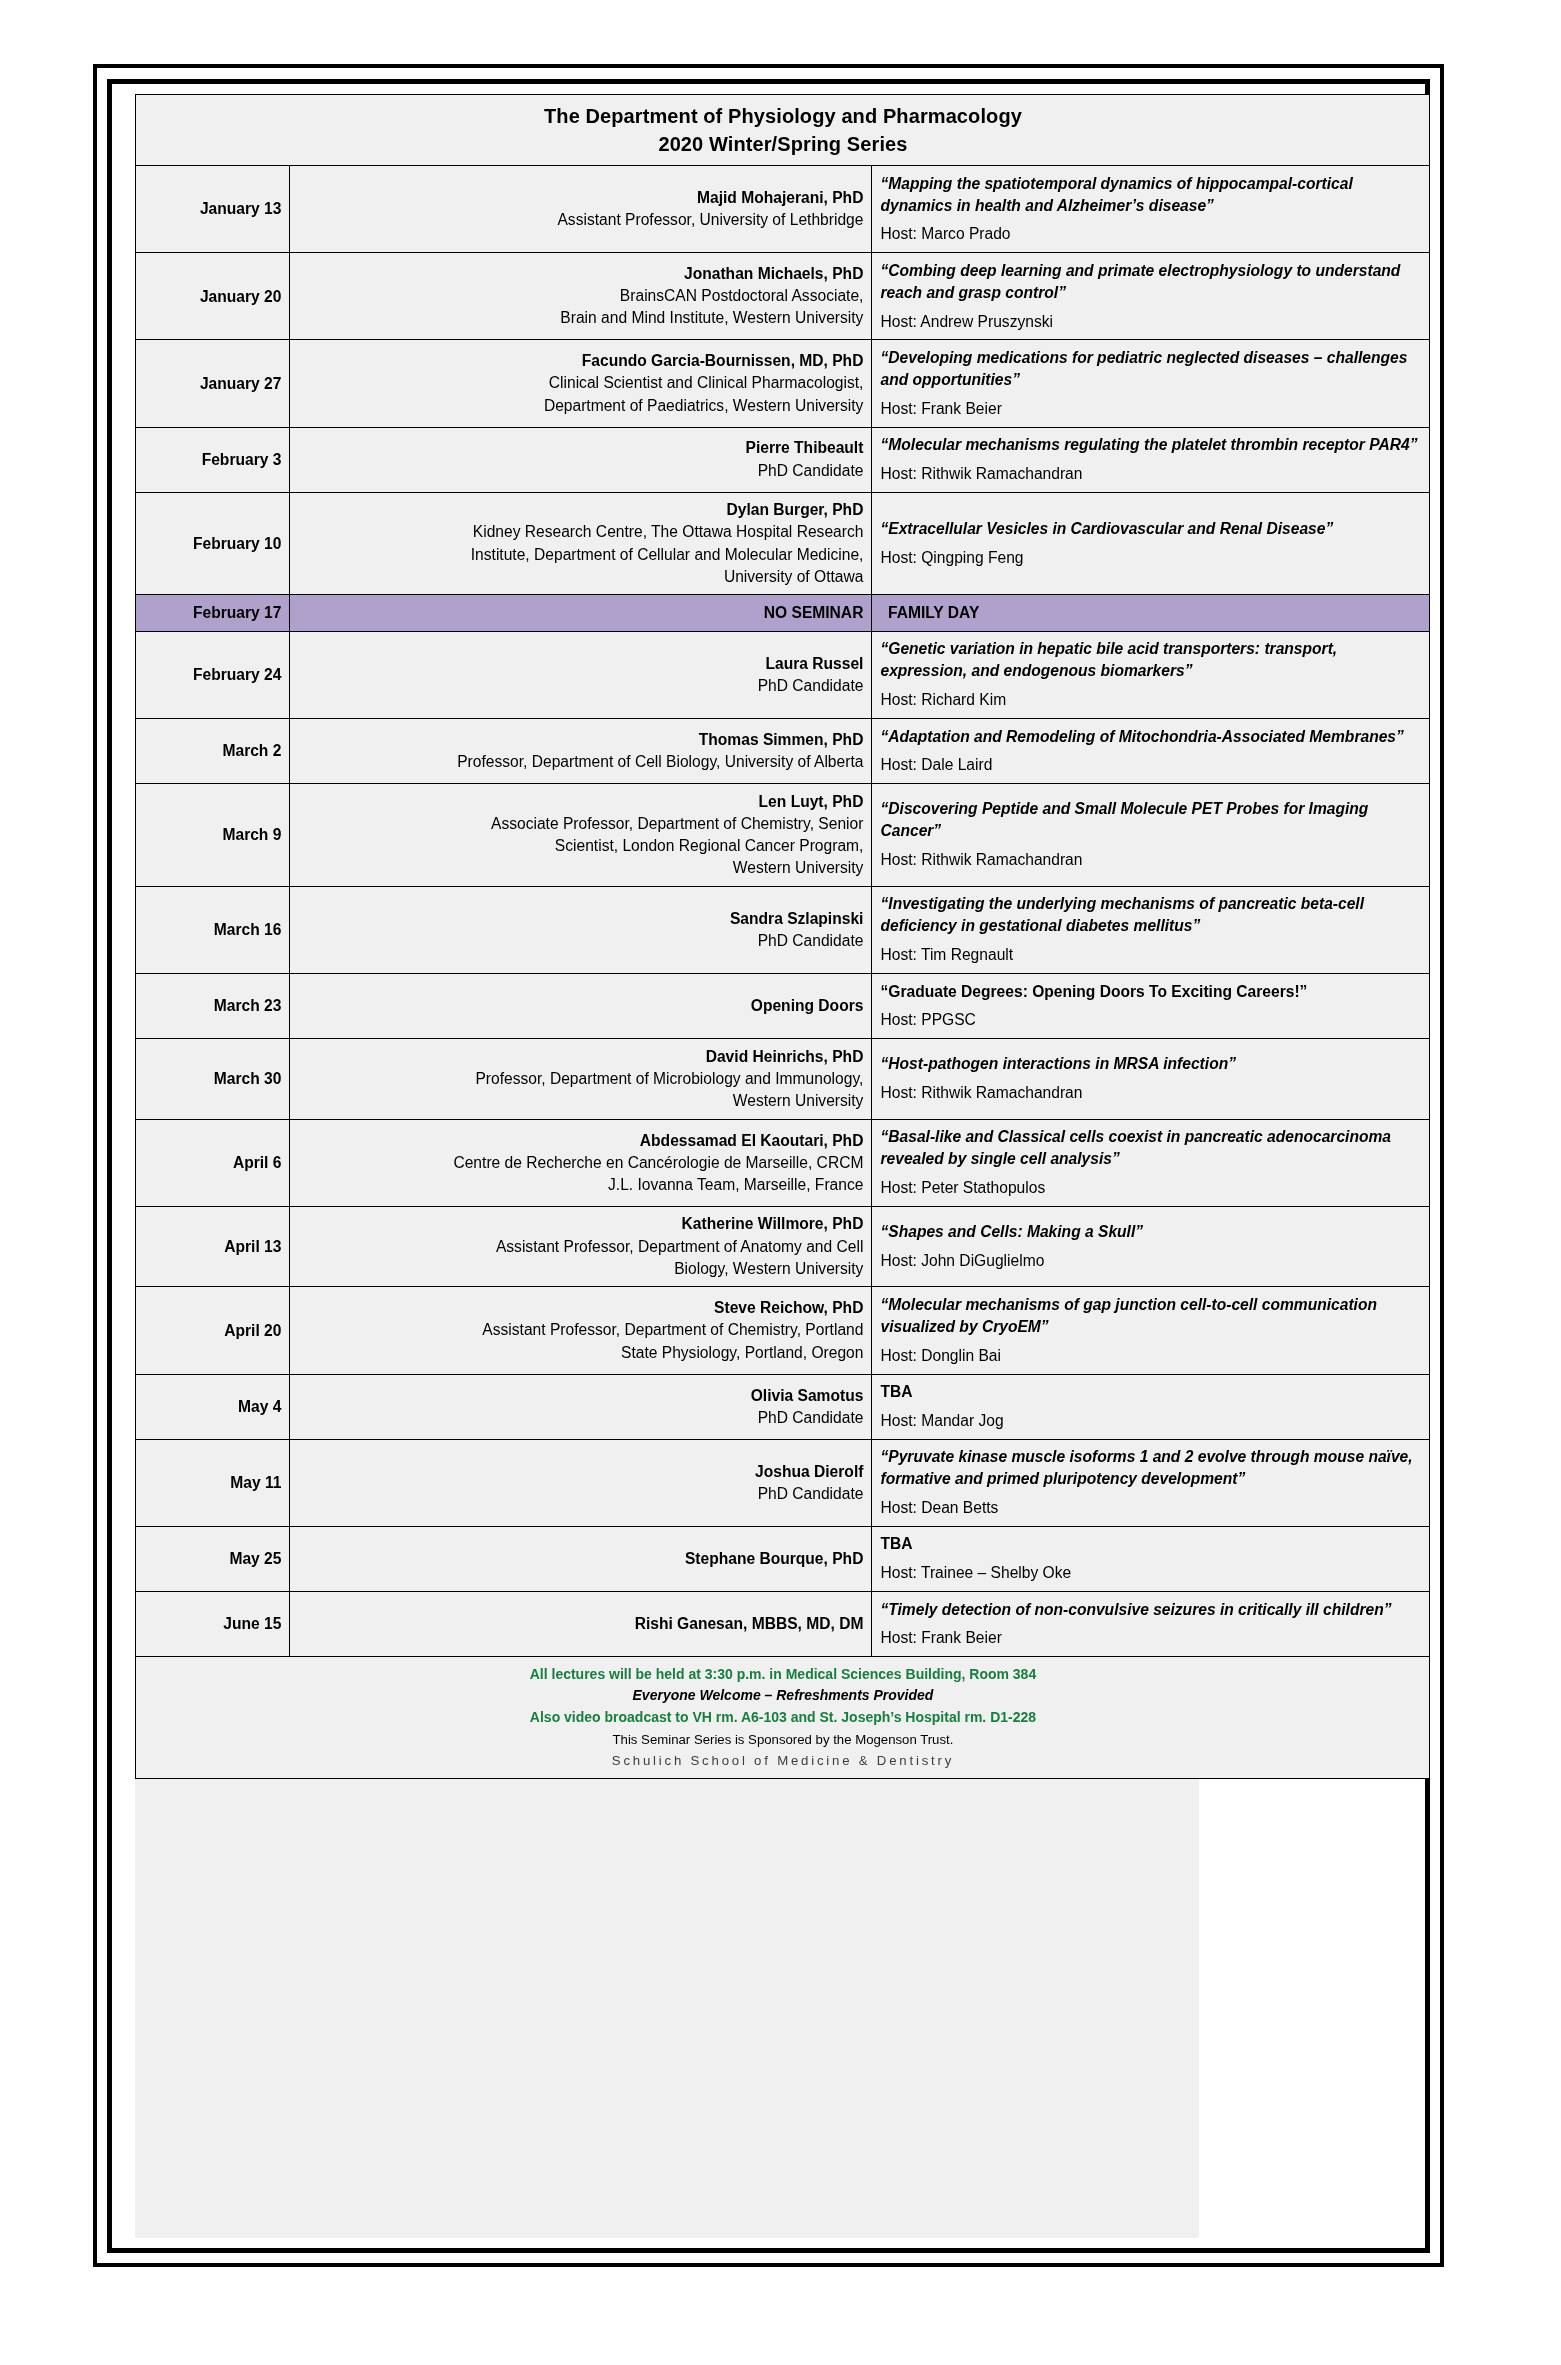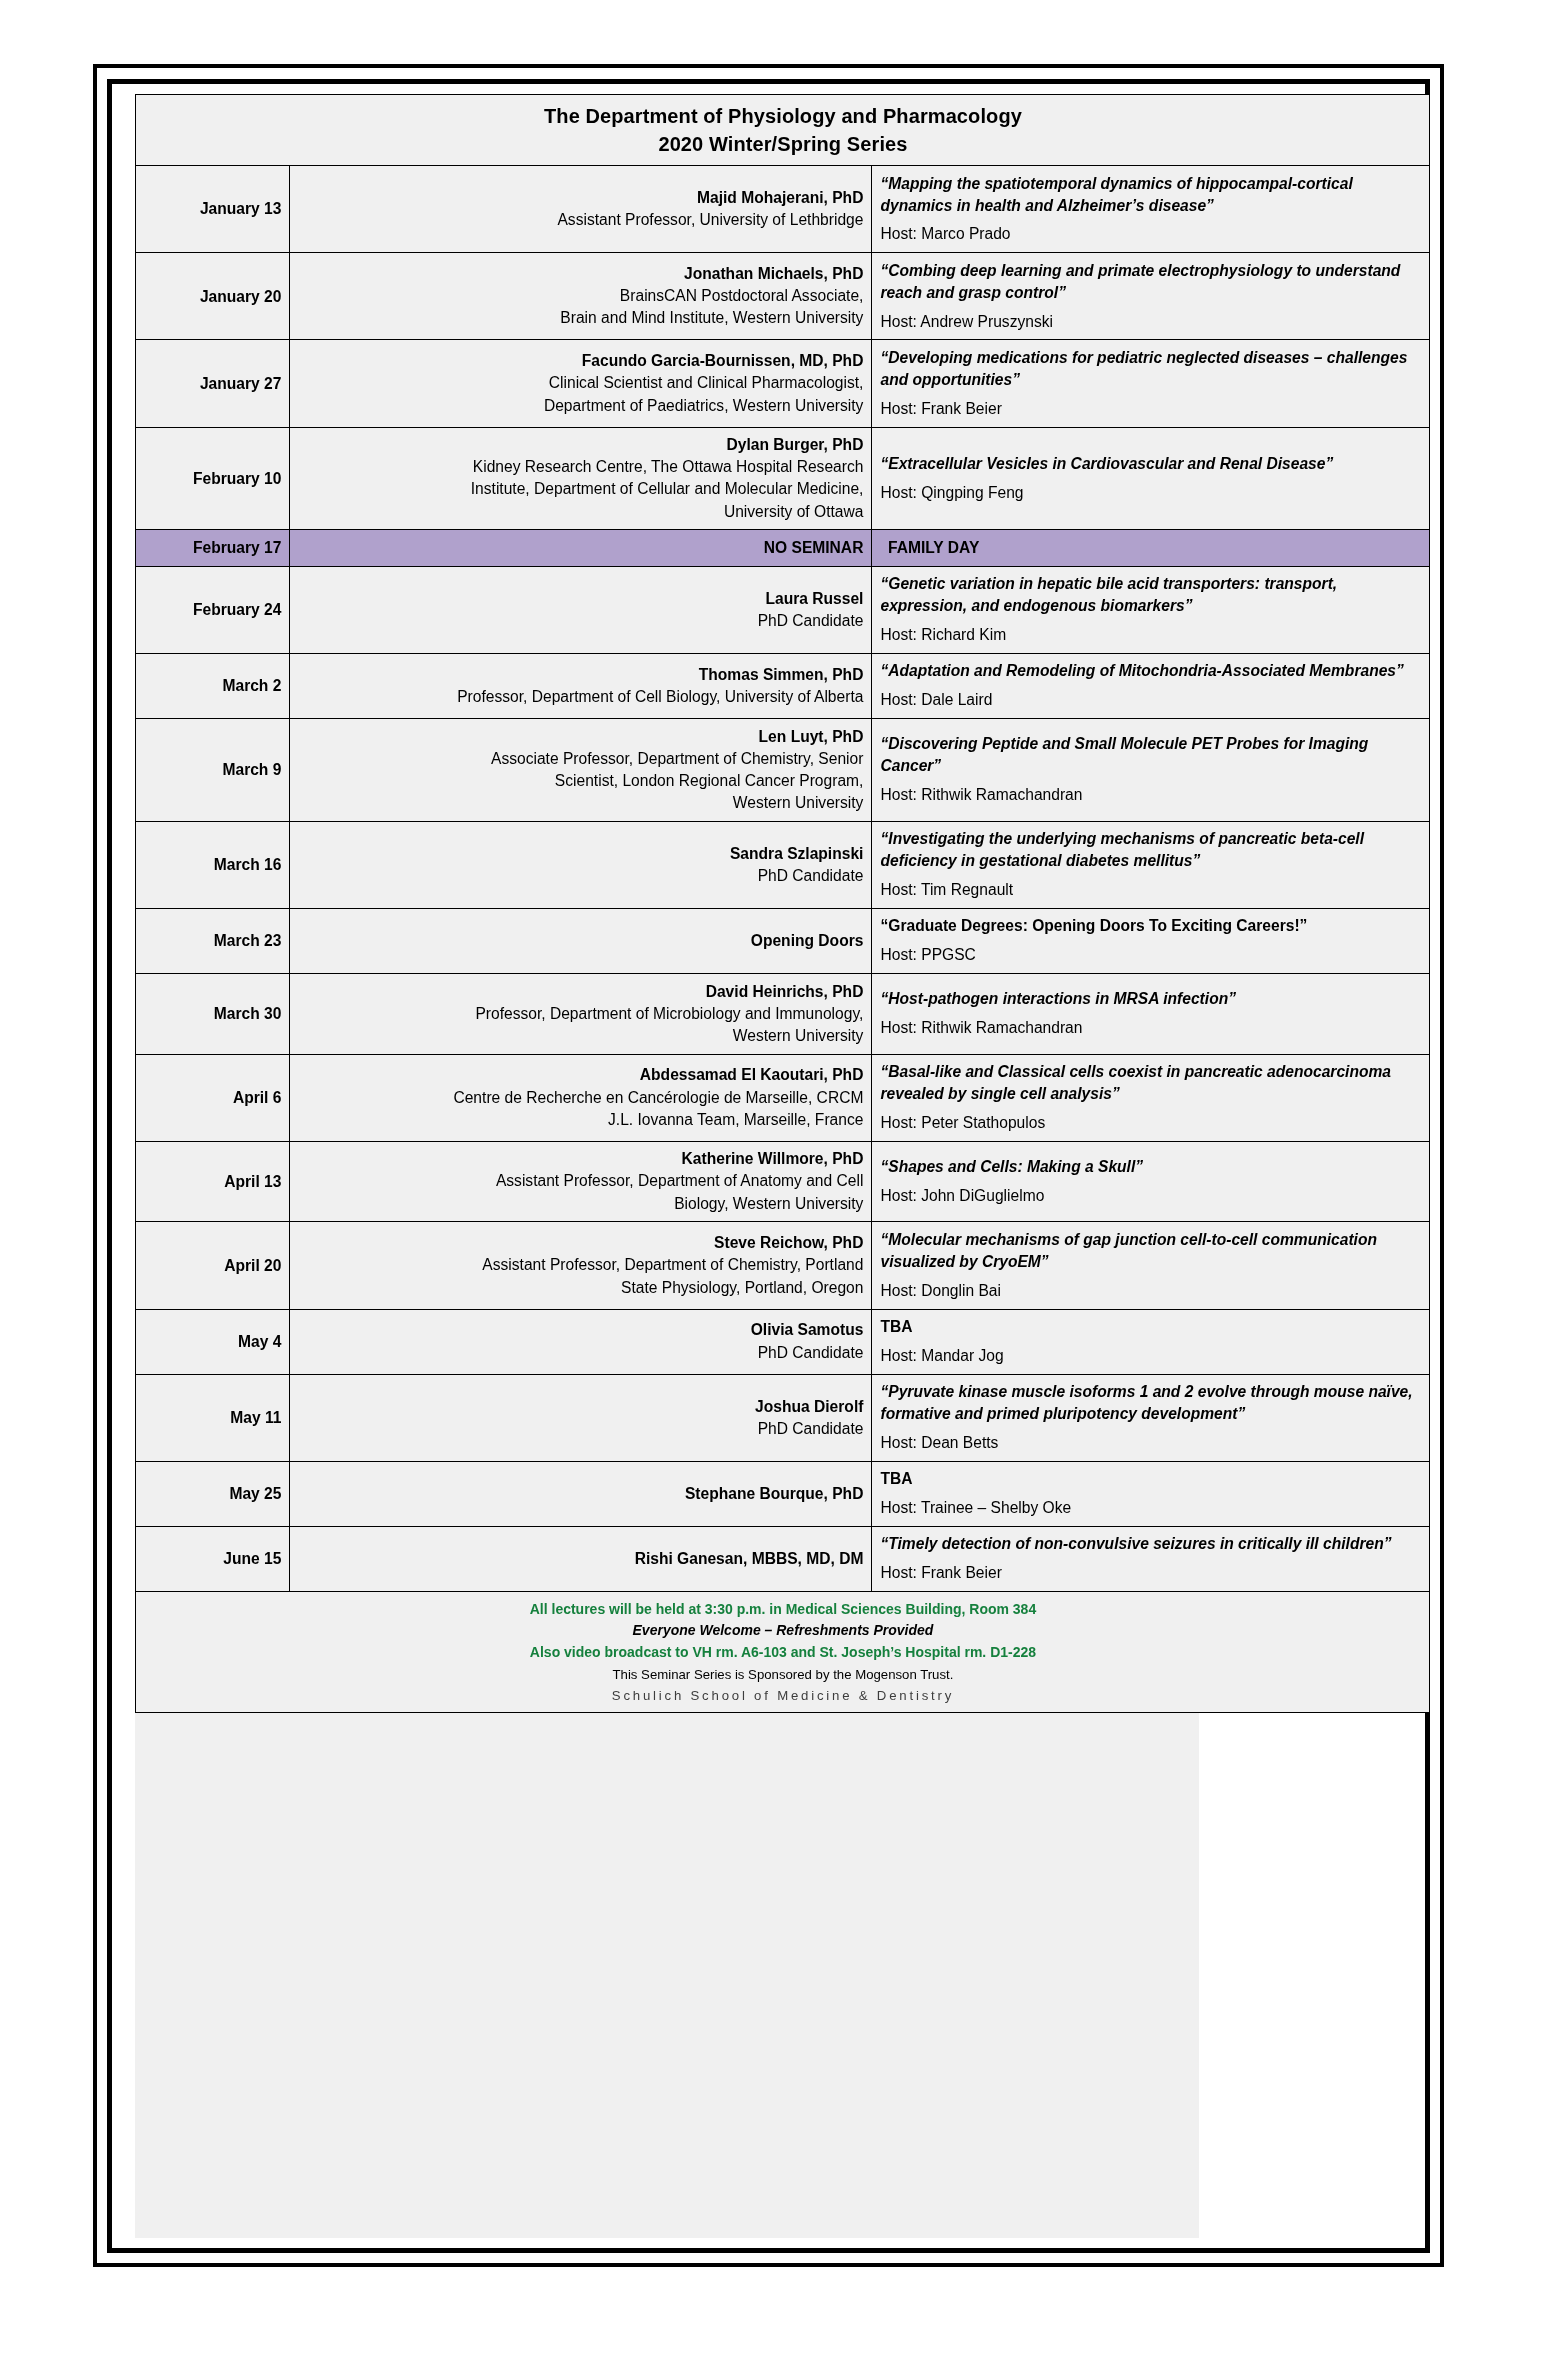--- a/index.html
+++ b/index.html
@@ -238,20 +238,32 @@
               <span class="spk-aff">Clinical Scientist and Clinical Pharmacologist,</span>
               <span class="spk-aff">Department of Paediatrics, Western University</span>
             </td>
             <td class="title-cell">
               <span class="talk-title">“Developing medications for pediatric neglected diseases – challenges and opportunities”</span>
               <span class="gap-sm"></span>
               <span class="host-line">Host: Frank Beier</span>
             </td>
           </tr>
           <tr>
+            <td class="date-cell">February 3</td>
+            <td class="speaker-cell">
+              <span class="spk-name">Pierre Thibeault</span>
+              <span class="spk-aff">PhD Candidate</span>
+            </td>
+            <td class="title-cell">
+              <span class="talk-title">“Molecular mechanisms regulating the platelet thrombin receptor PAR4”</span>
+              <span class="gap-sm"></span>
+              <span class="host-line">Host: Rithwik Ramachandran</span>
+            </td>
+          </tr>
+          <tr>
             <td class="date-cell">February 10</td>
             <td class="speaker-cell">
               <span class="spk-name">Dylan Burger, PhD</span>
               <span class="spk-aff">Kidney Research Centre, The Ottawa Hospital Research</span>
               <span class="spk-aff">Institute, Department of Cellular and Molecular Medicine,</span>
               <span class="spk-aff">University of Ottawa</span>
             </td>
             <td class="title-cell">
               <span class="talk-title">“Extracellular Vesicles in Cardiovascular and Renal Disease”</span>
               <span class="gap-sm"></span>

